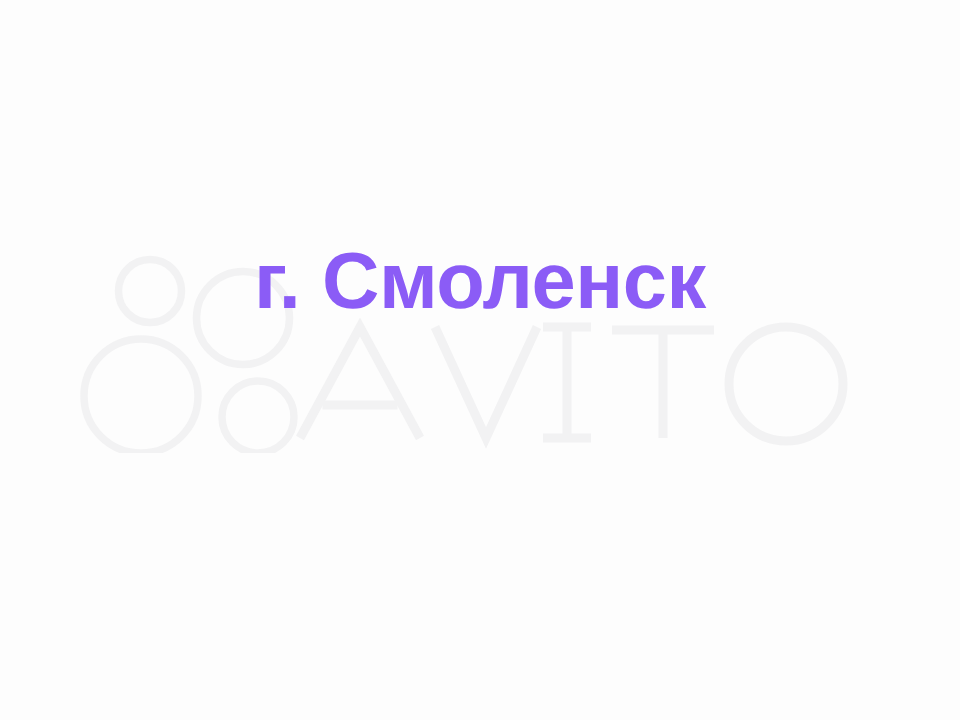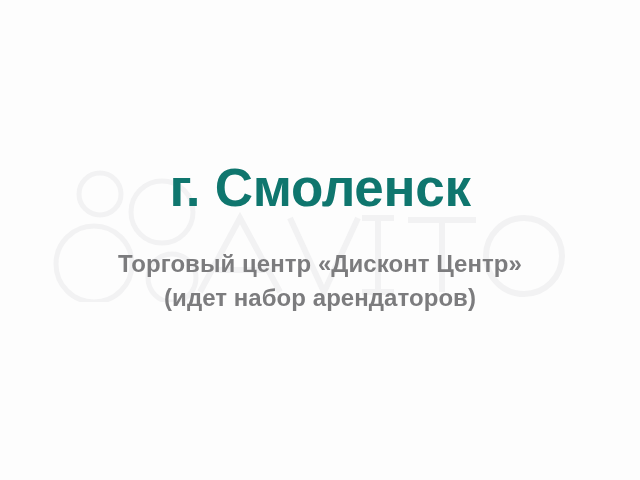--- a/index.html
+++ b/index.html
@@ -59,21 +59,21 @@
   .title {
     position: absolute;
     left: 0;
     right: 0;
     top: 160px;
     text-align: center;
     font-size: 53px;
     line-height: 56px;
     font-weight: 700;
     letter-spacing: -0.3px;
-    color: #0f766e;
+    color: #8b5cf6;
     white-space: nowrap;
   }
 
   .subtitle-block {
     position: absolute;
     left: 0;
     right: 0;
     top: 247px;
     text-align: center;
   }
@@ -116,19 +116,15 @@
 
         <ellipse cx="472" cy="90" rx="38" ry="38"></ellipse>
       </g>
     </svg>
   </div>
 
   <div class="content">
 
     <div class="title">г. Смоленск</div>
 
-    <div class="subtitle-block">
-      <div class="subtitle">Торговый центр «Дисконт Центр»</div>
-      <div class="subtitle">(идет набор арендаторов)</div>
-    </div>
 
   </div>
 </div>
 
 </body></html>

